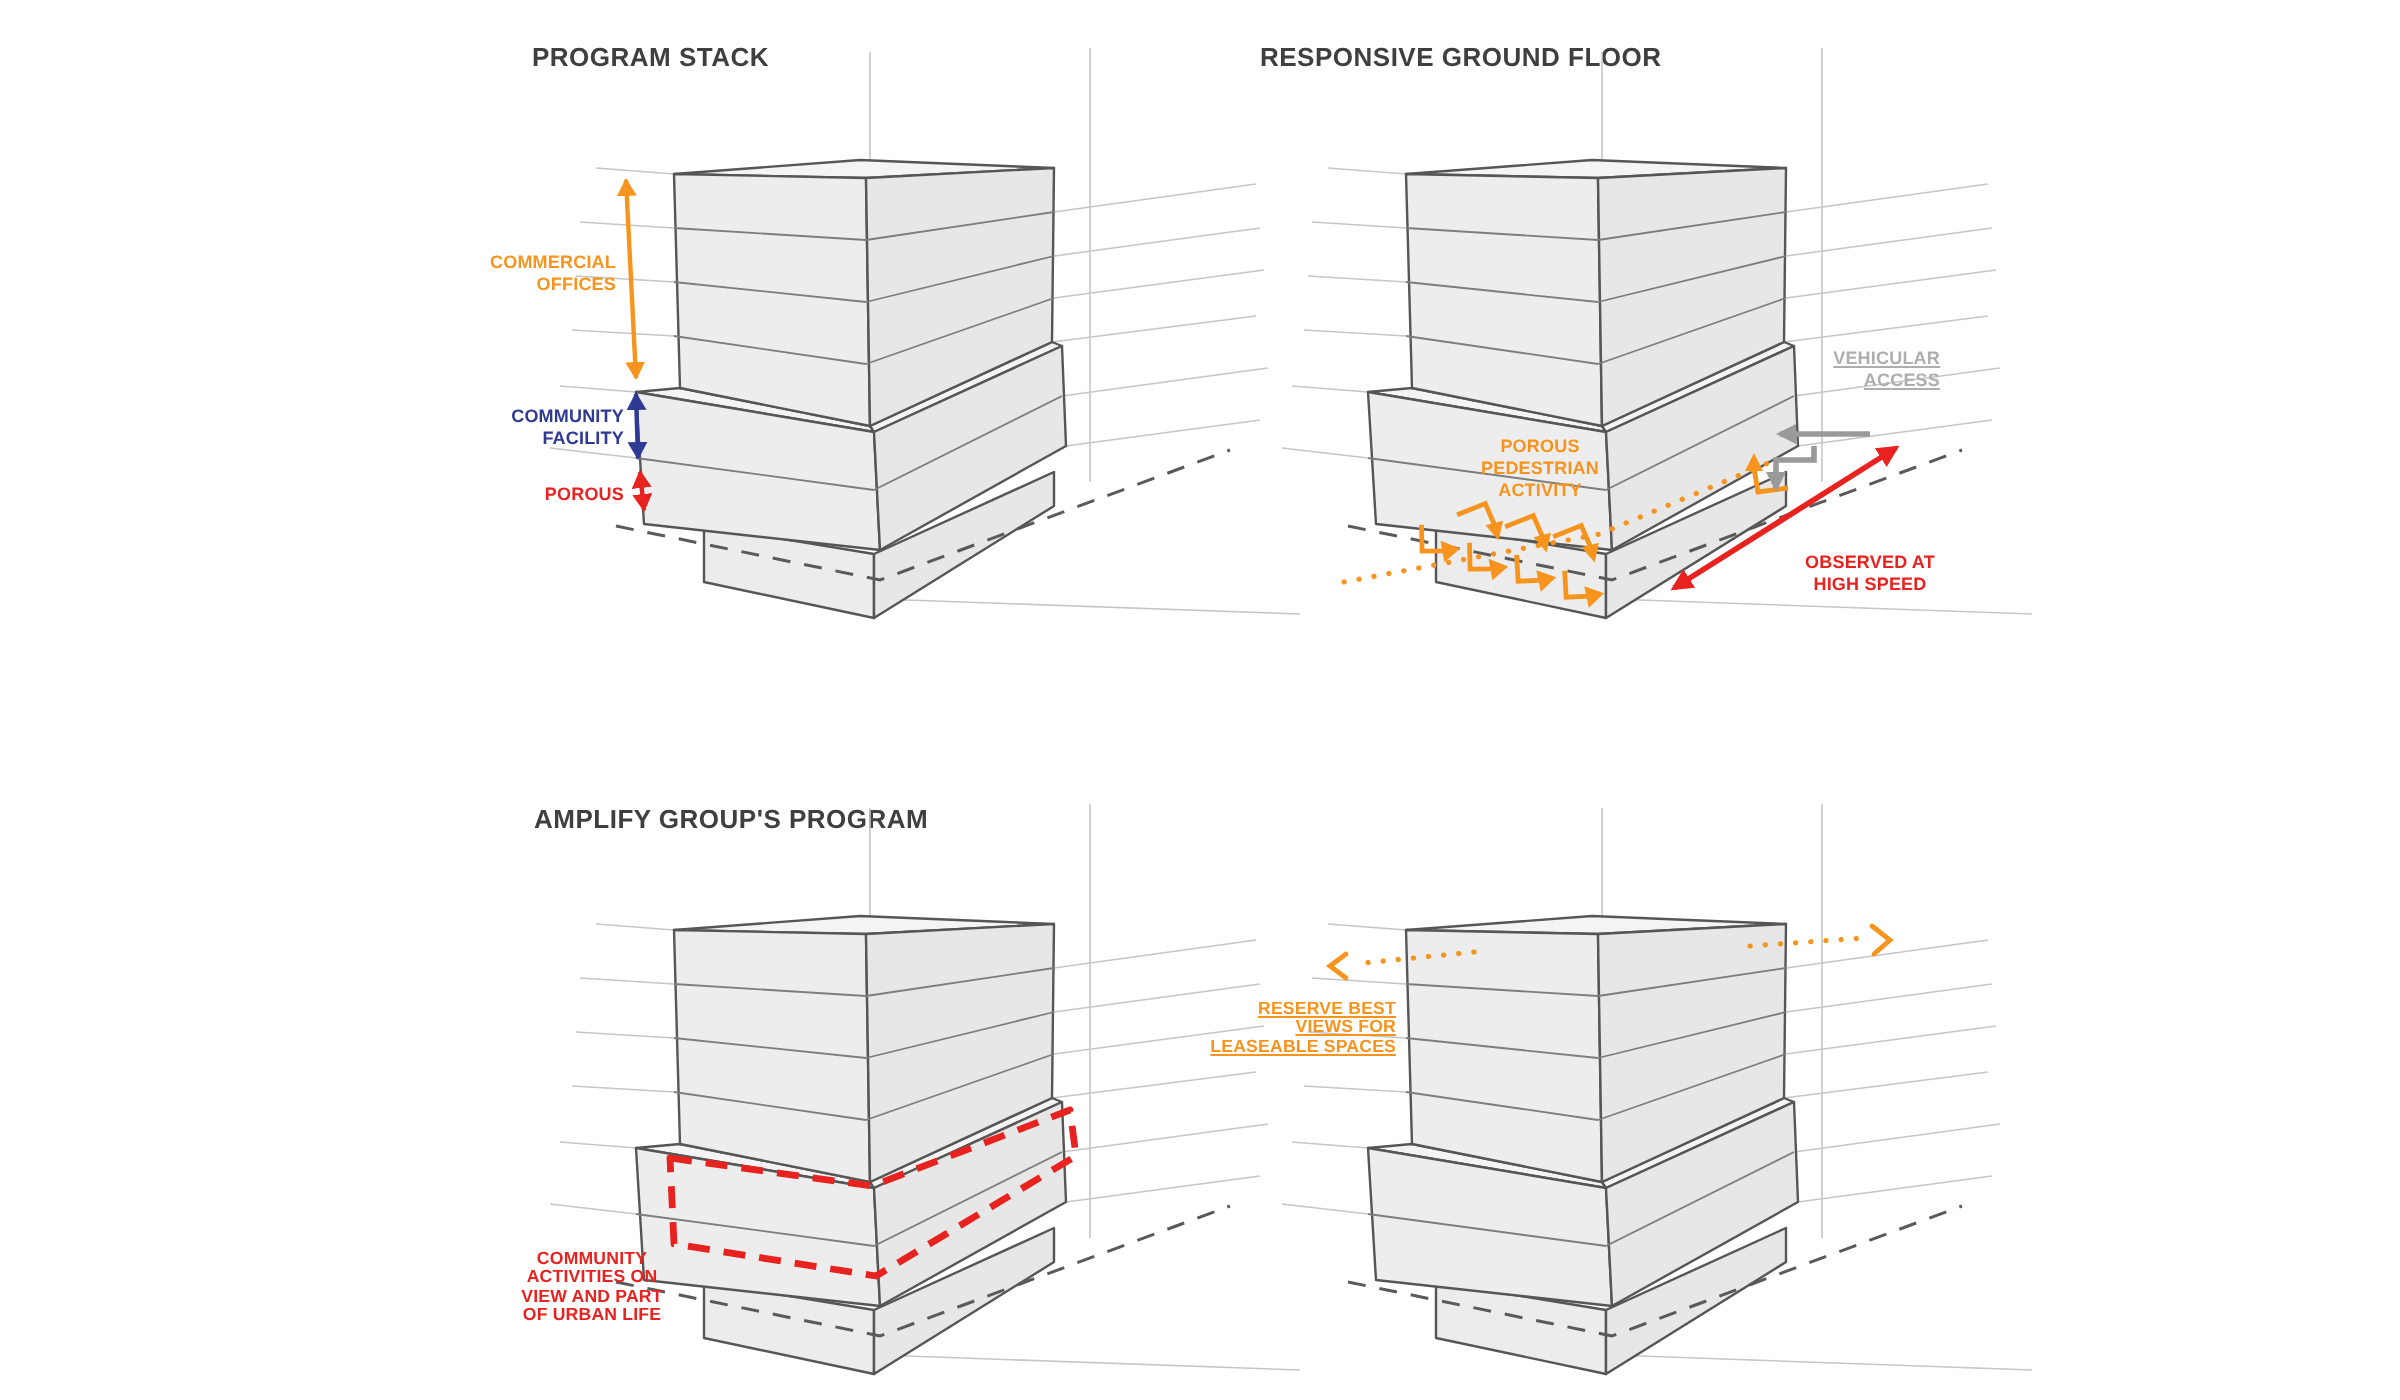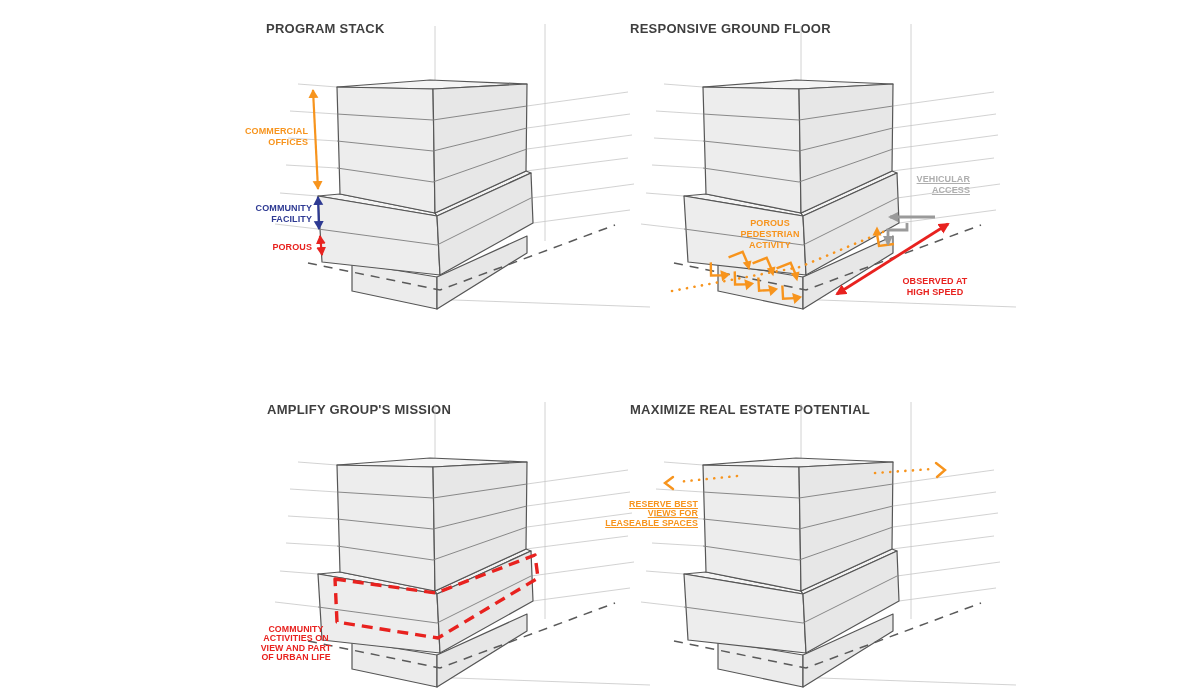--- a/index.html
+++ b/index.html
@@ -148,33 +148,32 @@
     <div class="lbl al-r c-gray" style="left:254px;top:164px;width:120px;">VEHICULAR
 ACCESS</div>
     <div class="lbl al-c c-orange" style="left:114px;top:208px;width:120px;">POROUS
 PEDESTRIAN
 ACTIVITY</div>
     <div class="lbl al-c c-red" style="left:280px;top:266px;width:118px;">OBSERVED AT
 HIGH SPEED</div>
   </div>
 
   <div class="panel" style="left:230px;top:388px;">
-    <div class="title" style="left:37px;top:14px;">AMPLIFY GROUP'S MISSION</div>
+    <div class="title" style="left:37px;top:14px;">AMPLIFY GROUP'S PROGRAM</div>
     <svg width="440" height="320" viewBox="0 0 440 320">
       <use href="#bldg"></use>
       <path class="redline" d="M105,191 L206,205 L305,167 L308,190 L208,250 L107,234 Z"></path>
     </svg>
     <div class="lbl tight al-c c-red" style="left:8px;top:237px;width:116px;">COMMUNITY
 ACTIVITIES ON
 VIEW AND PART
 OF URBAN LIFE</div>
   </div>
 
   <div class="panel" style="left:596px;top:388px;">
-    <div class="title" style="left:34px;top:14px;">MAXIMIZE REAL ESTATE POTENTIAL</div>
     <svg width="440" height="320" viewBox="0 0 440 320">
       <use href="#bldg"></use>
       <g>
         <line class="dot" x1="141" y1="88" x2="81" y2="94"></line>
         <path class="chev" d="M77,89 L69,95 L77,101"></path>
       </g>
       <g>
         <line class="dot" x1="279" y1="85" x2="336" y2="81"></line>
         <path class="chev" d="M340,75 L349,82 L341,89"></path>
       </g>

